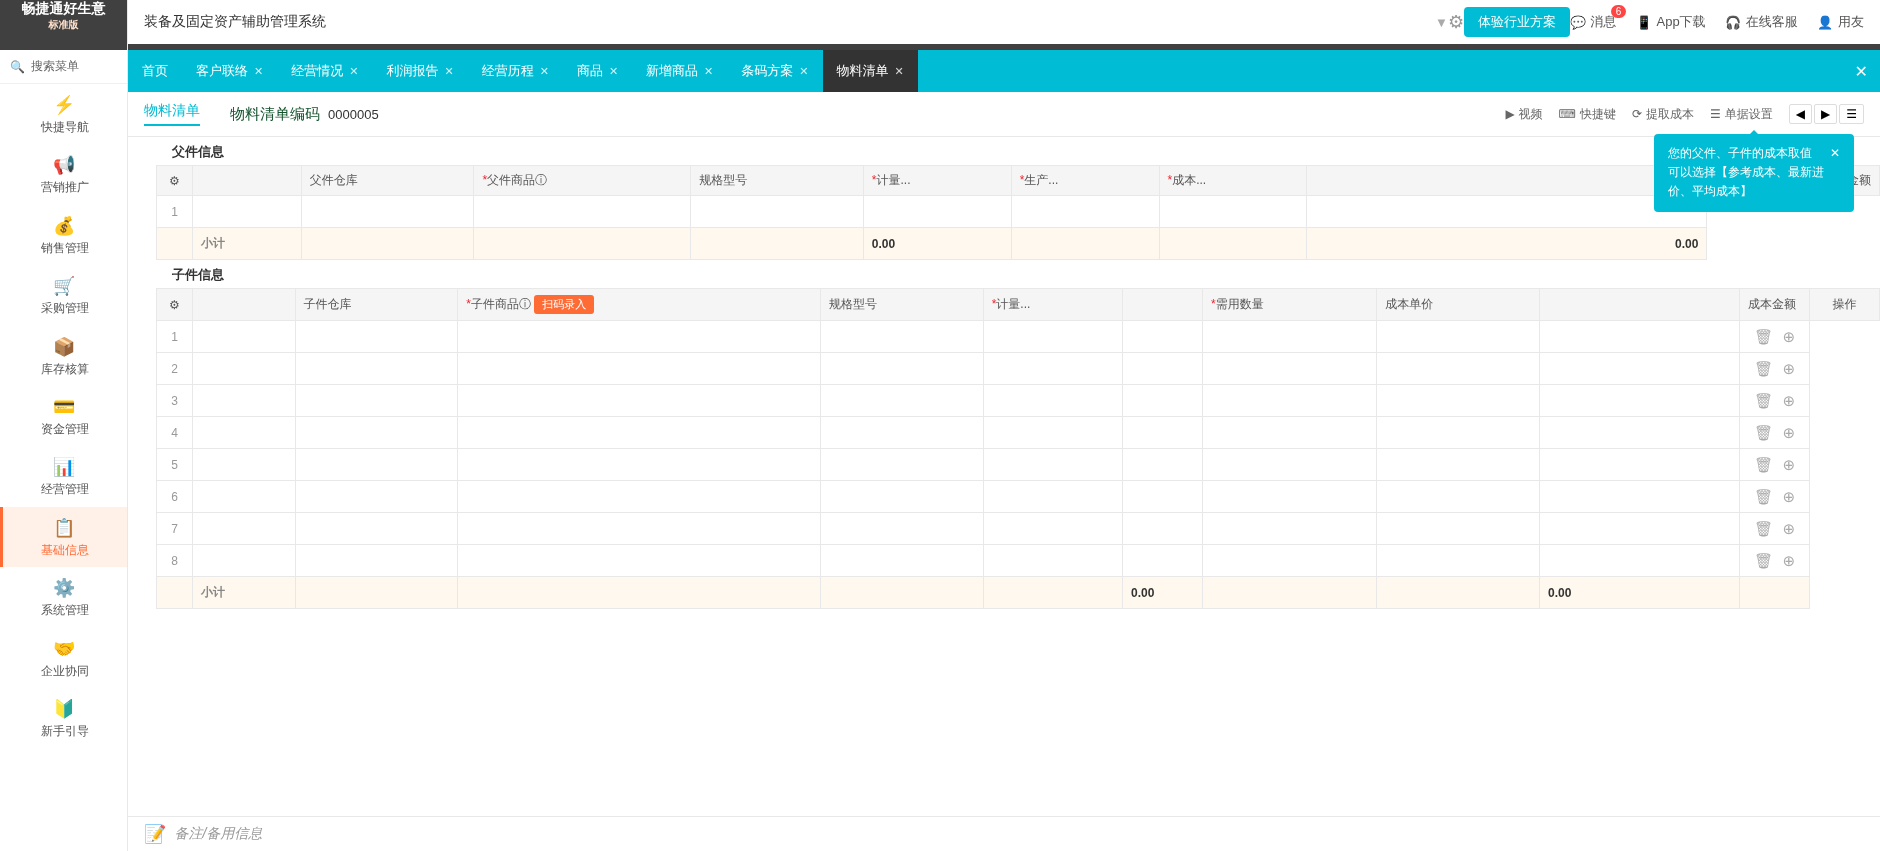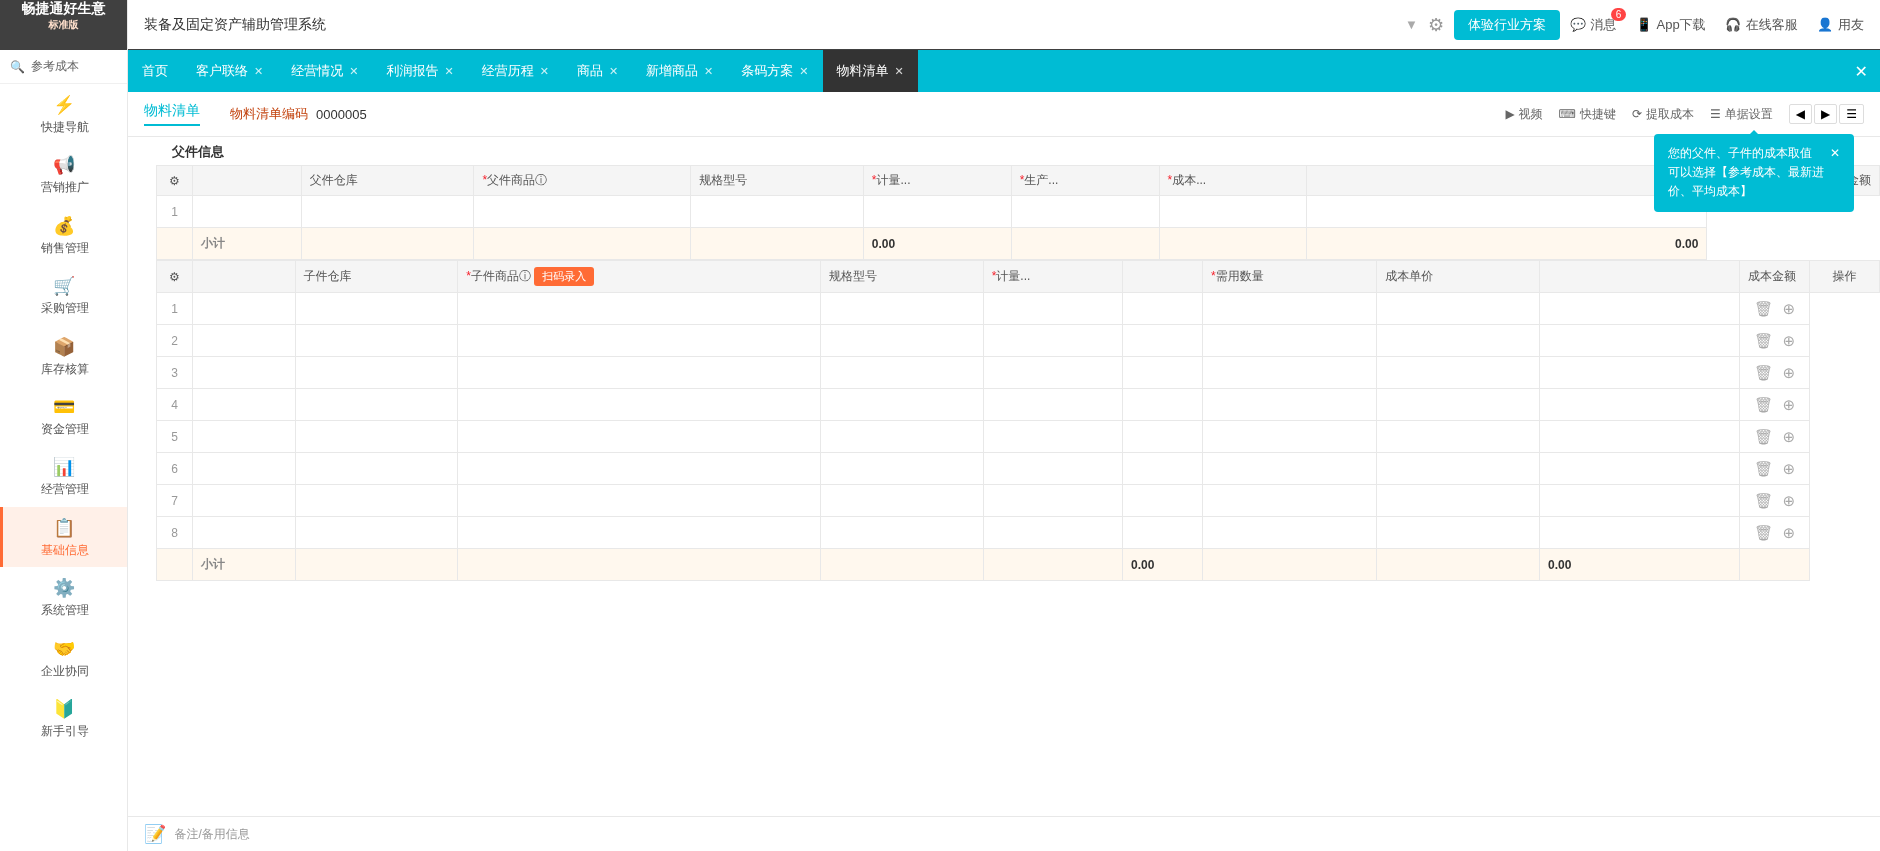--- a/index.html
+++ b/index.html
@@ -60,22 +60,21 @@
       overflow: hidden;
     }
 
     
     .topbar {
       height: 50px;
       background: #fff;
       display: flex;
       align-items: center;
       padding: 0 16px;
-      border-bottom: 1px solid #404040;
-      gap: 10px;
+      border-bottom: 6px solid #404040;
     }
     .topbar-title {
       font-size: 14px;
       color: #333;
       flex: 1;
     }
     .topbar-btn {
       background: #00bcd4;
       color: white;
       border: none;
@@ -172,21 +171,21 @@
     .page-header-tab.active {
       color: #00bcd4;
       border-bottom: 2px solid #00bcd4;
     }
     .page-code {
       display: flex;
       align-items: center;
       gap: 8px;
       margin-left: 10px;
     }
-    .page-code-label { color: #c2410c; font-size: 13px; }
+    .page-code-label { color: #14532d; font-size: 15px; }
     .page-code-value { color: #333; font-size: 13px; font-weight: normal; }
     .page-actions {
       margin-left: auto;
       display: flex;
       align-items: center;
       gap: 16px;
       font-size: 12px;
       color: #666;
     }
     .page-action {
@@ -312,34 +311,35 @@
       align-items: center;
       gap: 8px;
       background: #fff;
     }
     .bottom-bar-icon {
       color: #00bcd4;
       font-size: 18px;
     }
     .bottom-bar-text {
       color: #999;
-      font-size: 12px;
+      font-size: 14px;
+      font-style: italic;
     }
   </style>
 </head>
 <body>
 
 <div class="sidebar">
   <div class="sidebar-logo">
     <span>畅捷通好生意</span>
     <span class="sub">标准版</span>
   </div>
   <div class="sidebar-search">
     <span>🔍</span>
-    <span>参考成本</span>
+    <span>搜索菜单</span>
   </div>
   <div class="sidebar-item">
     <span class="icon">⚡</span>
     <span class="label">快捷导航</span>
   </div>
   <div class="sidebar-item">
     <span class="icon">📢</span>
     <span class="label">营销推广</span>
   </div>
   <div class="sidebar-item">
@@ -524,20 +524,21 @@
               <td></td>
               <td style="font-weight:bold;">0.00</td>
               <td></td>
               <td></td>
               <td style="text-align:right;font-weight:bold;">0.00</td>
             </tr>
           </tbody>
         </table>
       </div>
 
+      <div class="section">子件信息</div>
       <div class="table-wrapper">
         <table>
           <thead>
             <tr>
               <th class="col-settings">⚙</th>
               <th></th>
               <th>子件仓库</th>
               <th><span class="req">*</span>子件商品ⓘ <button class="scan-btn">扫码录入</button></th>
               <th>规格型号</th>
               <th><span class="req">*</span>计量...</th>

